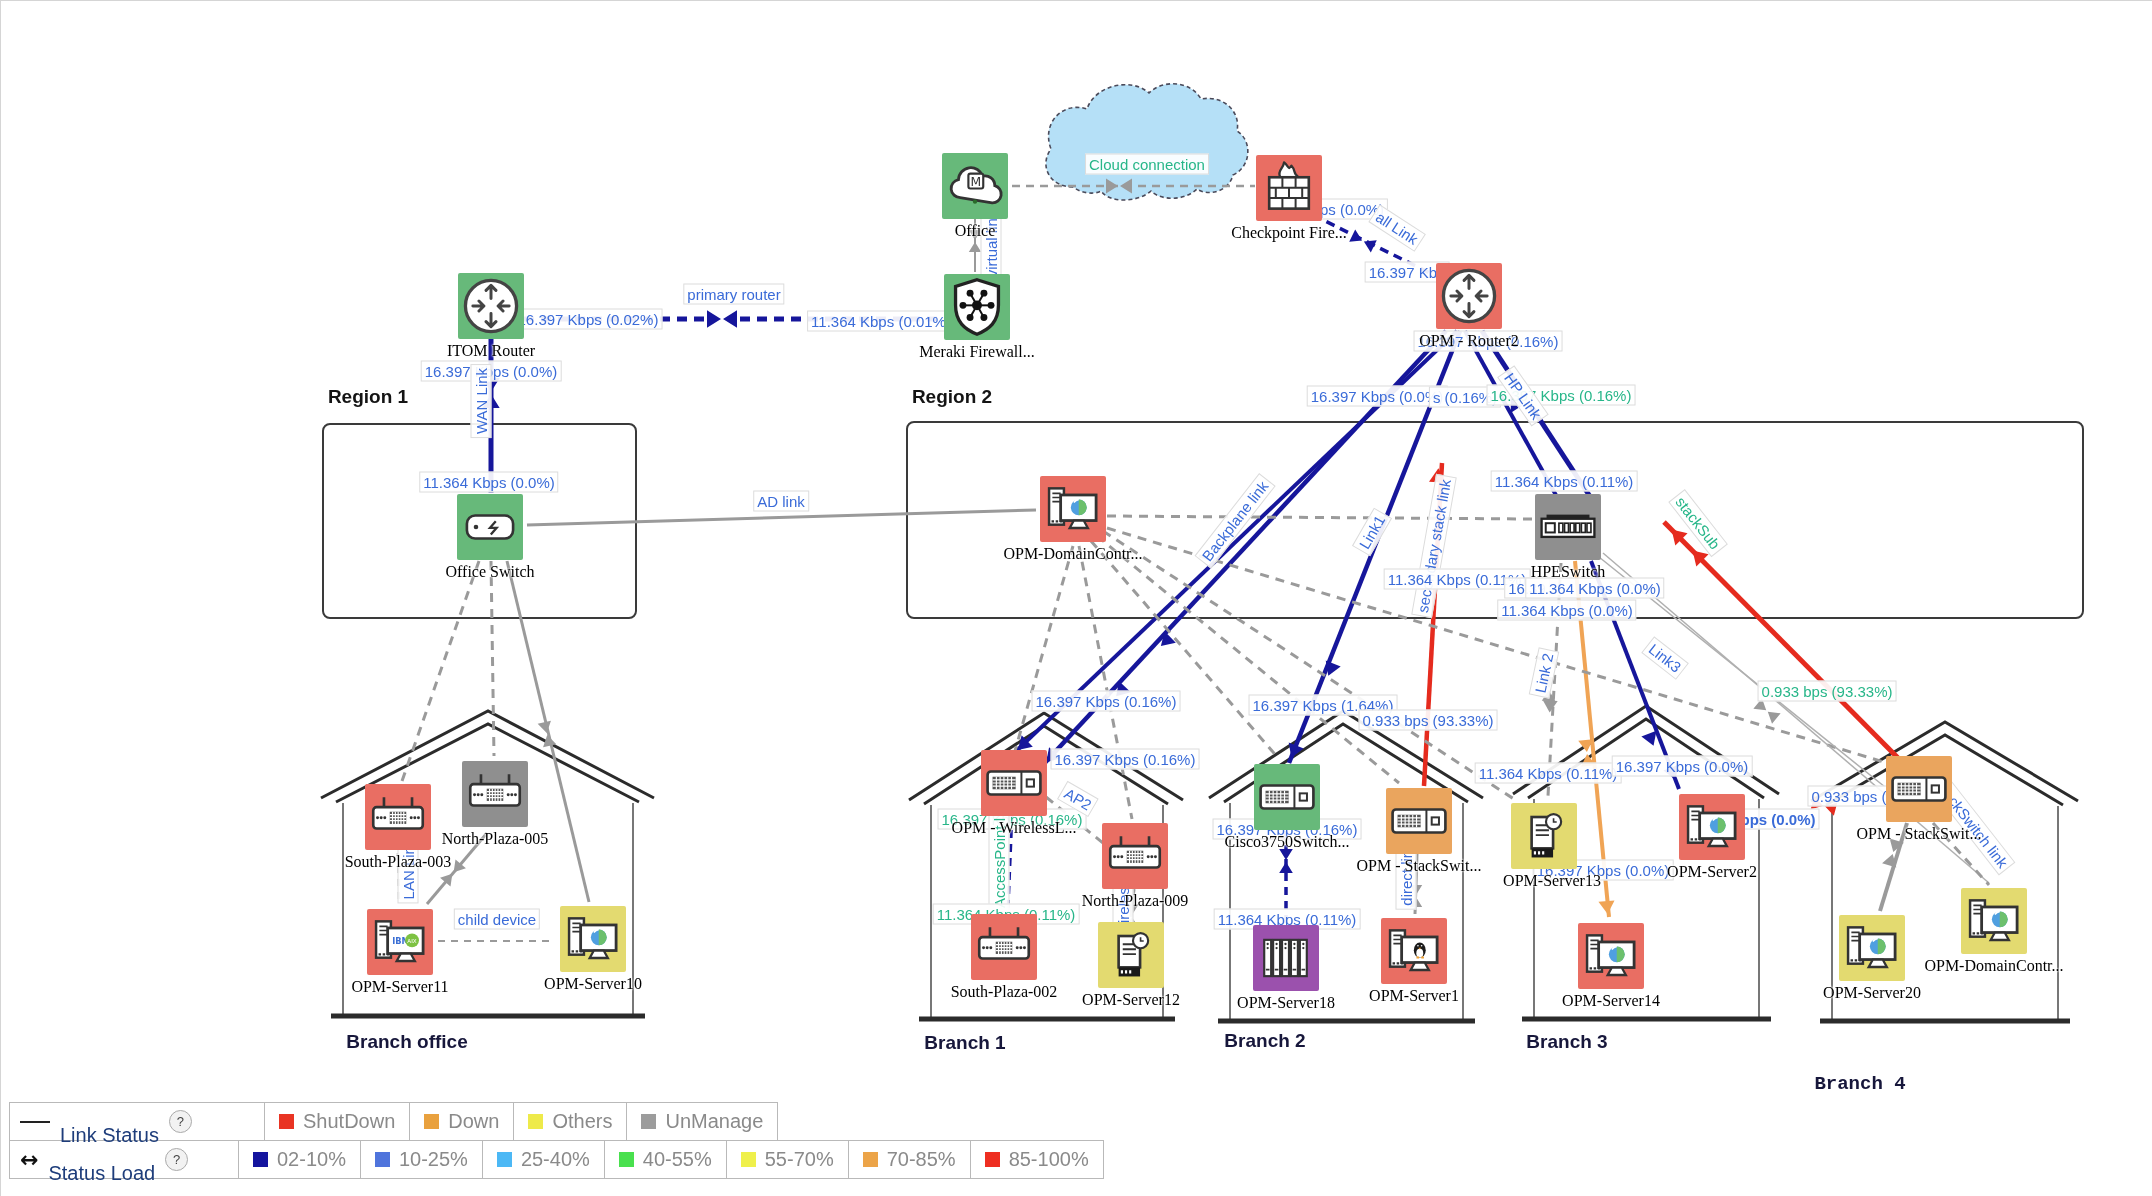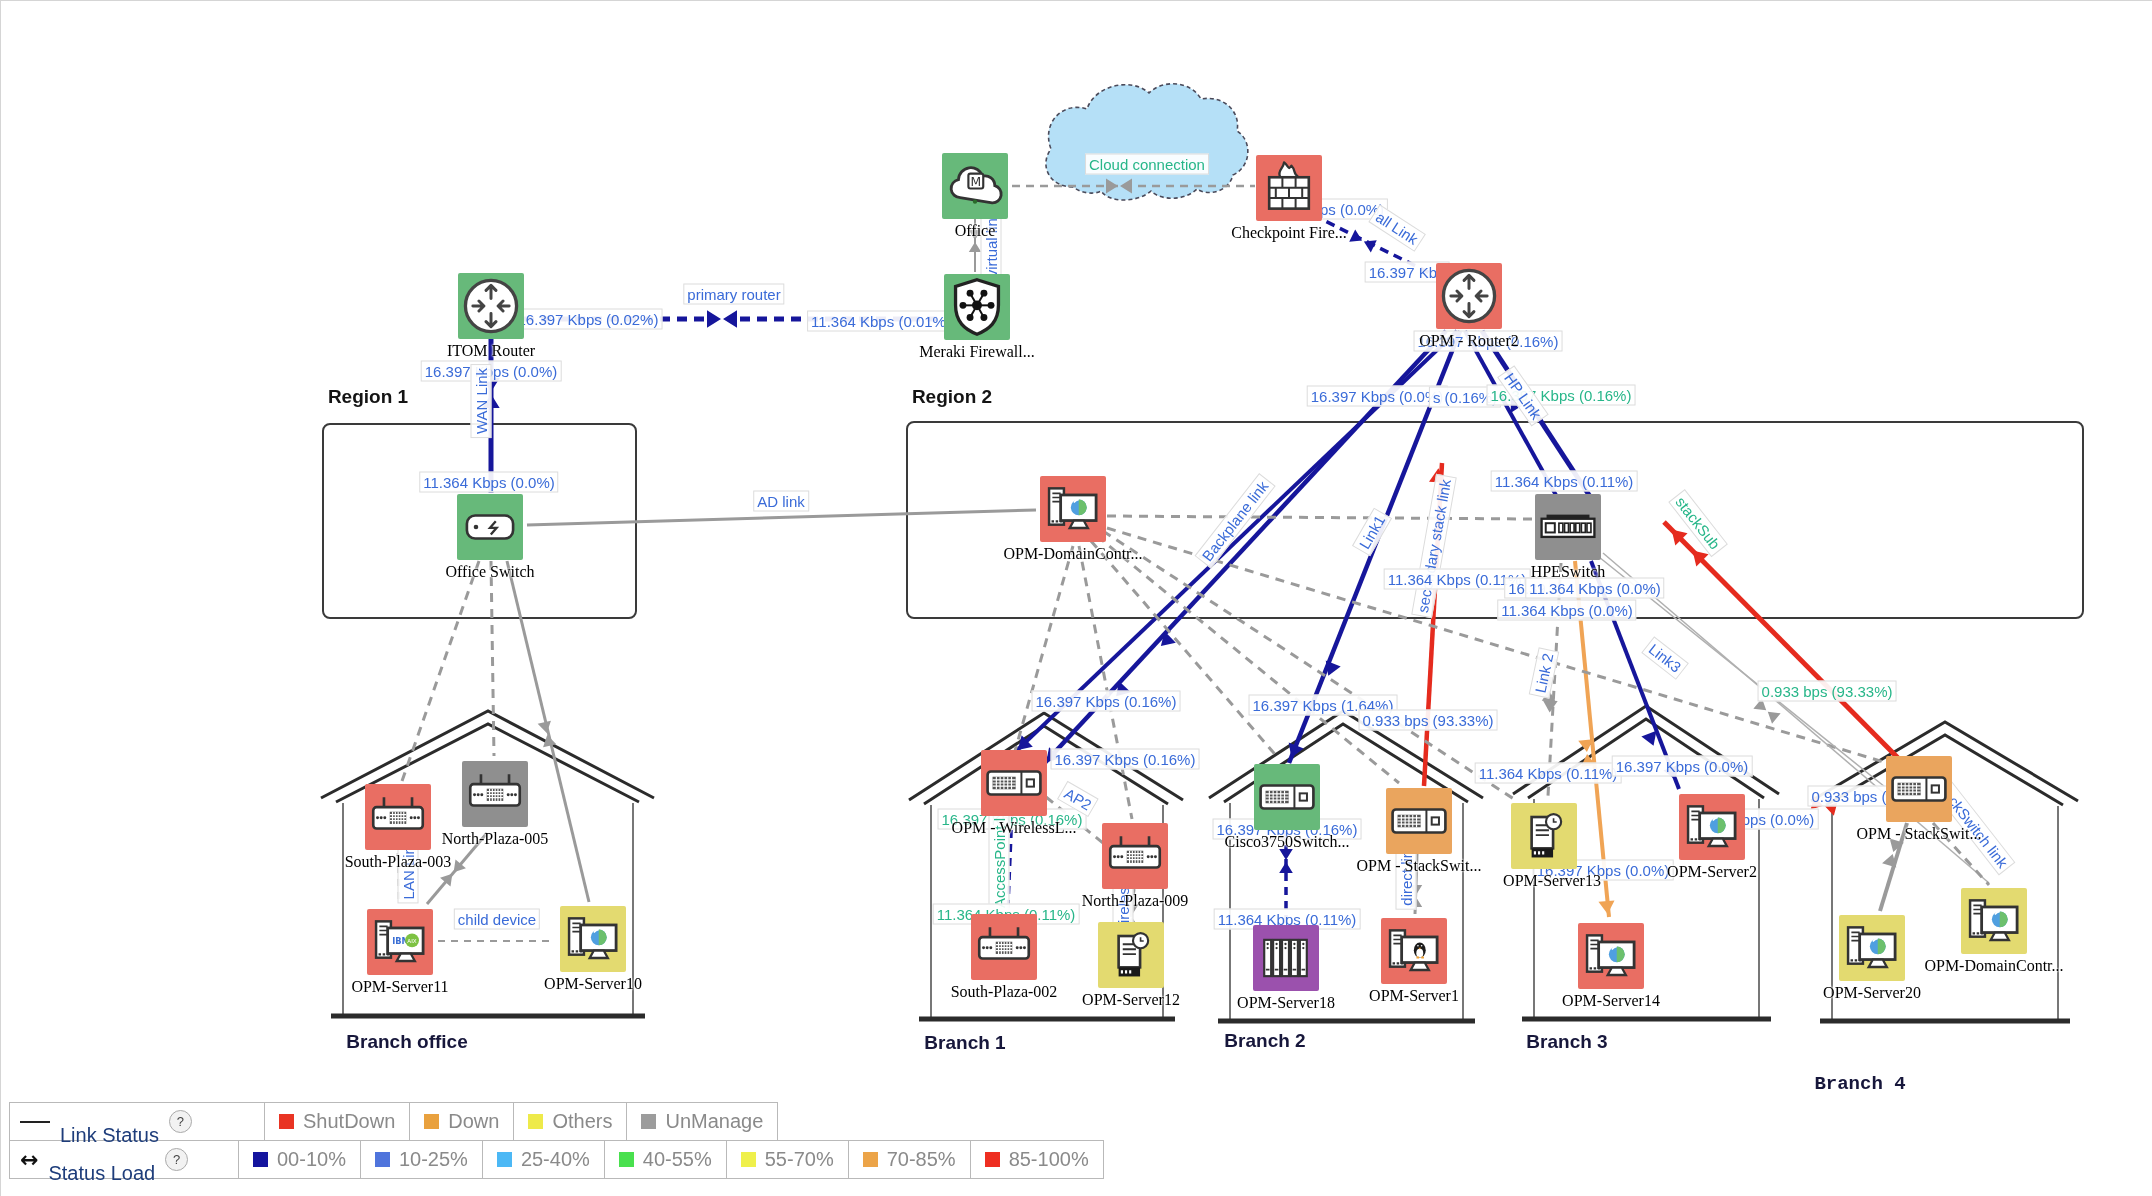--- a/index.html
+++ b/index.html
@@ -519,21 +519,21 @@
       <div class="lbl g" style="left: 1011px; top: 818px; transform: translate(-50%, -50%);">16.397 Kbps (0.16%)</div>
       <div class="lbl" style="left: 1077px; top: 798px; transform: translate(-50%, -50%) rotate(30deg);">AP2</div>
       <div class="lbl g" style="left: 998px; top: 862px; transform: translate(-50%, -50%) rotate(-90deg);">AccessPoint l</div>
       <div class="lbl g" style="left: 1005px; top: 913px; transform: translate(-50%, -50%);">11.364 Kbps (0.11%)</div>
       <div class="lbl" style="left: 1122px; top: 902px; transform: translate(-50%, -50%) rotate(-90deg);">wireless l</div>
       <div class="lbl" style="left: 1286px; top: 828px; transform: translate(-50%, -50%);">16.397 Kbps (0.16%)</div>
       <div class="lbl" style="left: 1286px; top: 918px; transform: translate(-50%, -50%);">11.364 Kbps (0.11%)</div>
       <div class="lbl" style="left: 1405px; top: 873px; transform: translate(-50%, -50%) rotate(-90deg);">direct link</div>
       <div class="lbl" style="left: 1547px; top: 772px; transform: translate(-50%, -50%);">11.364 Kbps (0.11%)</div>
       <div class="lbl" style="left: 1681px; top: 765px; transform: translate(-50%, -50%);">16.397 Kbps (0.0%)</div>
-      <div class="lbl" style="left: 1777px; top: 818px; transform: translate(-50%, -50%);">bps (0.0%)</div>
+      <div class="lbl" style="left: 1777px; top: 818px; transform: translate(-50%, -50%); font-weight: bold;">bps (0.0%)</div>
       <div class="lbl" style="left: 1602px; top: 869px; transform: translate(-50%, -50%);">16.397 Kbps (0.0%)</div>
       <div class="lbl" style="left: 1848px; top: 795px; transform: translate(-50%, -50%);">0.933 bps (</div>
       <div class="lbl" style="left: 1971px; top: 823px; transform: translate(-50%, -50%) rotate(52deg);">stackSwitch link</div>
       <div class="lbl" style="left: 496px; top: 918px; transform: translate(-50%, -50%);">child device</div>
       <div class="lbl" style="left: 407px; top: 868px; transform: translate(-50%, -50%) rotate(-90deg);">LAN Link</div>
       <div class="lbl g" style="left: 1146px; top: 163px; transform: translate(-50%, -50%);">Cloud connection</div>
     </div>
 
   <div class="legend">
     <div class="lrow">
@@ -563,21 +563,21 @@
     </div>
     <div class="lrow">
       <div class="lhead">
         <span class="lsample-arrow">↔</span>
         <span class="ltitle">Status Load</span>
         <span class="lhelp">?</span>
       </div>
       <div class="litems" id="litems1" style="display:flex;">
           <div class="litem">
             <span class="lsq" style="background: rgb(20, 20, 158);"></span>
-            <span class="t">00-10%</span>
+            <span class="t">02-10%</span>
           </div>
           <div class="litem">
             <span class="lsq" style="background: rgb(79, 116, 220);"></span>
             <span class="t">10-25%</span>
           </div>
           <div class="litem">
             <span class="lsq" style="background: rgb(76, 184, 245);"></span>
             <span class="t">25-40%</span>
           </div>
           <div class="litem">

